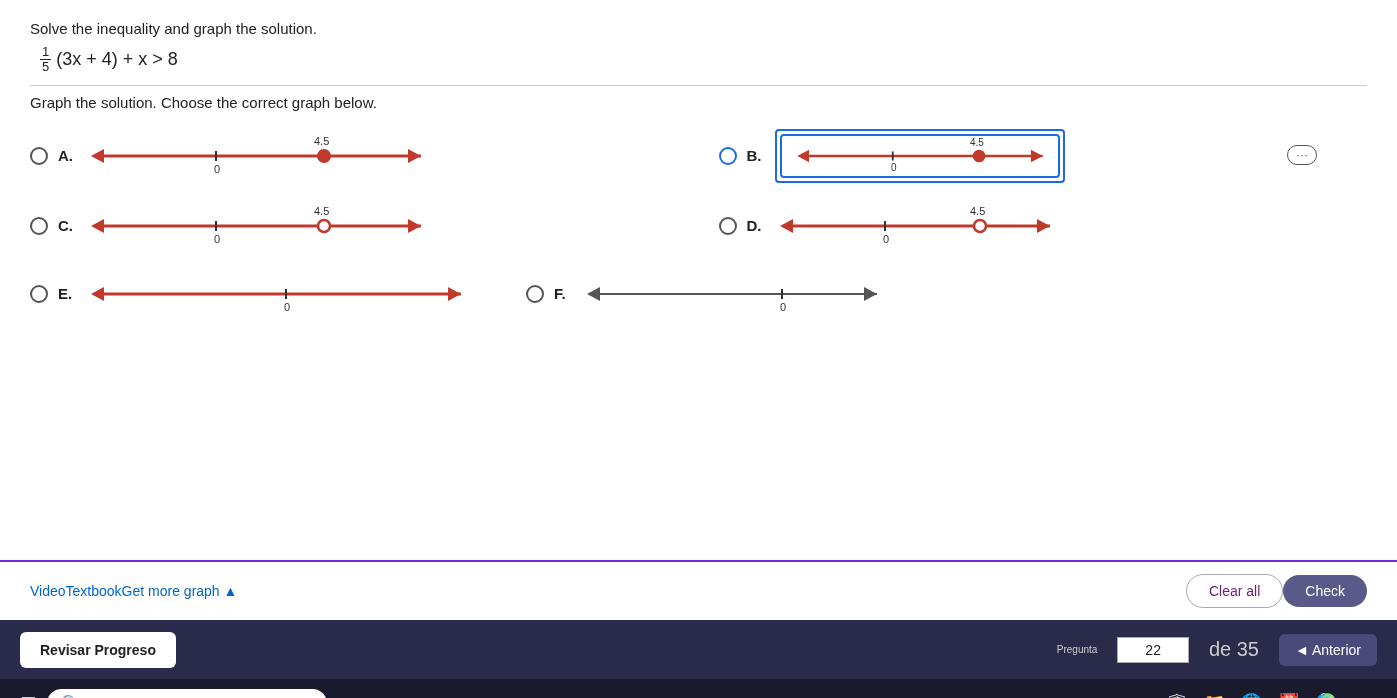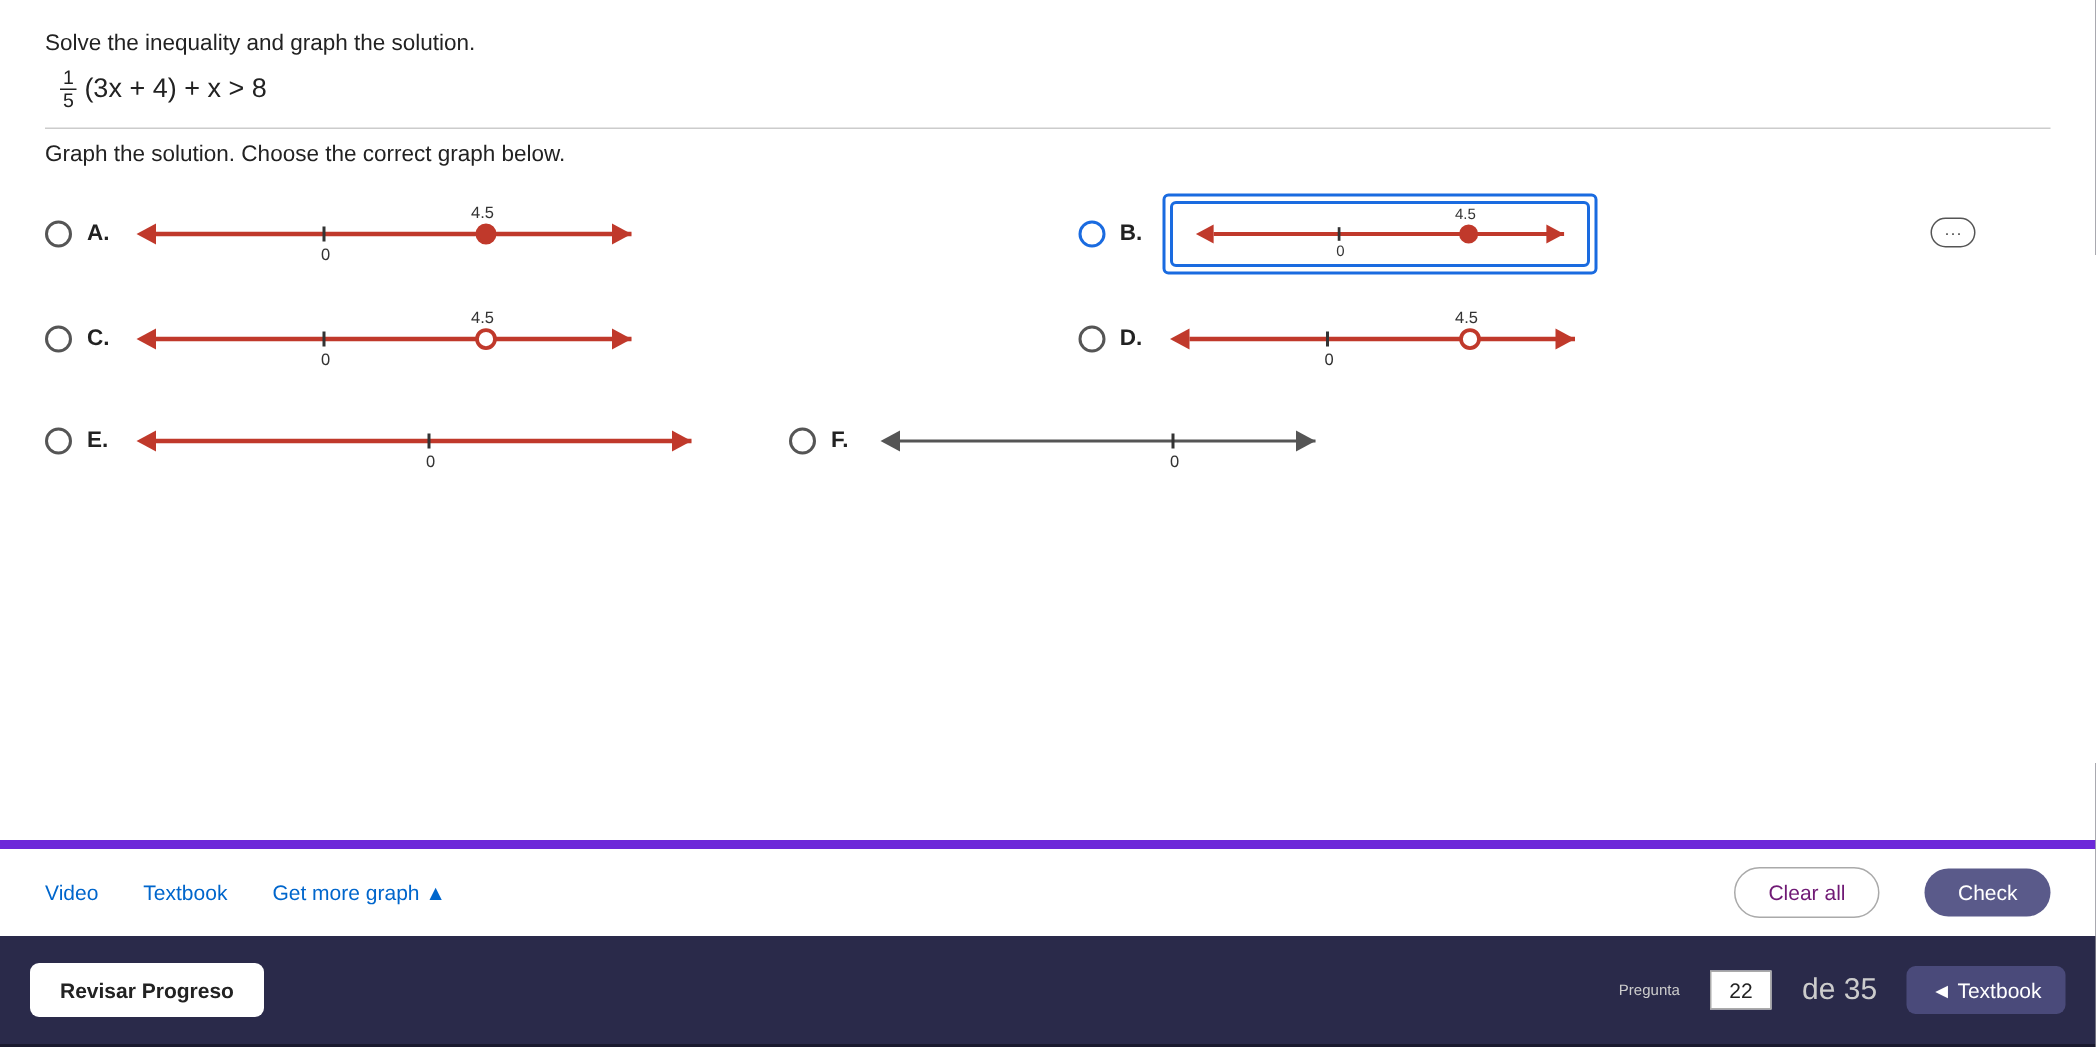--- a/index.html
+++ b/index.html
@@ -105,25 +105,24 @@
     .nl-svg {
       position: absolute;
       top: 0; left: 0;
       width: 100%;
       height: 100%;
     }
 
     
     .bottom-bar {
       background: #fff;
-      border-top: 6px solid #6d28d9;
+      border-top: 2px solid #6d28d9;
       padding: 12px 30px;
       display: flex;
       align-items: center;
-      gap: 30px;
     }
 
     .bottom-link {
       color: #0066cc;
       font-size: 14px;
       cursor: pointer;
       text-decoration: none;
     }
 
     .spacer { flex: 1; }
@@ -144,21 +143,21 @@
       border-radius: 20px;
       padding: 8px 22px;
       font-size: 14px;
       cursor: pointer;
       color: #fff;
     }
 
     
     .footer-bar {
       background: #2a2a4a;
-      height: 72px;
+      height: 59px;
       display: flex;
       align-items: center;
       padding: 0 20px;
       gap: 20px;
     }
 
     .revisar-btn {
       background: #fff;
       border: none;
       border-radius: 6px;
@@ -393,23 +392,23 @@
   <a class="bottom-link">Get more graph ▲</a>
   <div class="spacer"></div>
   <button class="btn-clear-all">Clear all</button>
   <button class="btn-check">Check</button>
 </div>
 
 <div class="footer-bar">
   <button class="revisar-btn">Revisar Progreso</button>
   <div class="footer-spacer"></div>
   <span class="pregunta-label">Pregunta</span>
-  <span style="background:#fff; color:#222; padding:4px 12px; font-size:14px; border:1px solid #aaa;">22</span>
+  <span style="background:#fff; color:#222; padding:4px 27px; font-size:14px; border:1px solid #aaa;">22</span>
   <span class="de-label">de 35</span>
-  <button class="anterior-btn">◄ Textbook</button>
+  <button class="anterior-btn">◄ Anterior</button>
 </div>
 
 <div class="taskbar">
   <div style="color:#fff; font-size:20px; cursor:pointer;">⊞</div>
   <div class="taskbar-search">
     <span style="color:#555;">🔍</span>
     <input type="text" style="border: none; outline: none; font-size: 14px; width: 100%;" placeholder="Buscar">
   </div>
   <div class="taskbar-icons">
     <span class="taskbar-icon">🛡</span>

